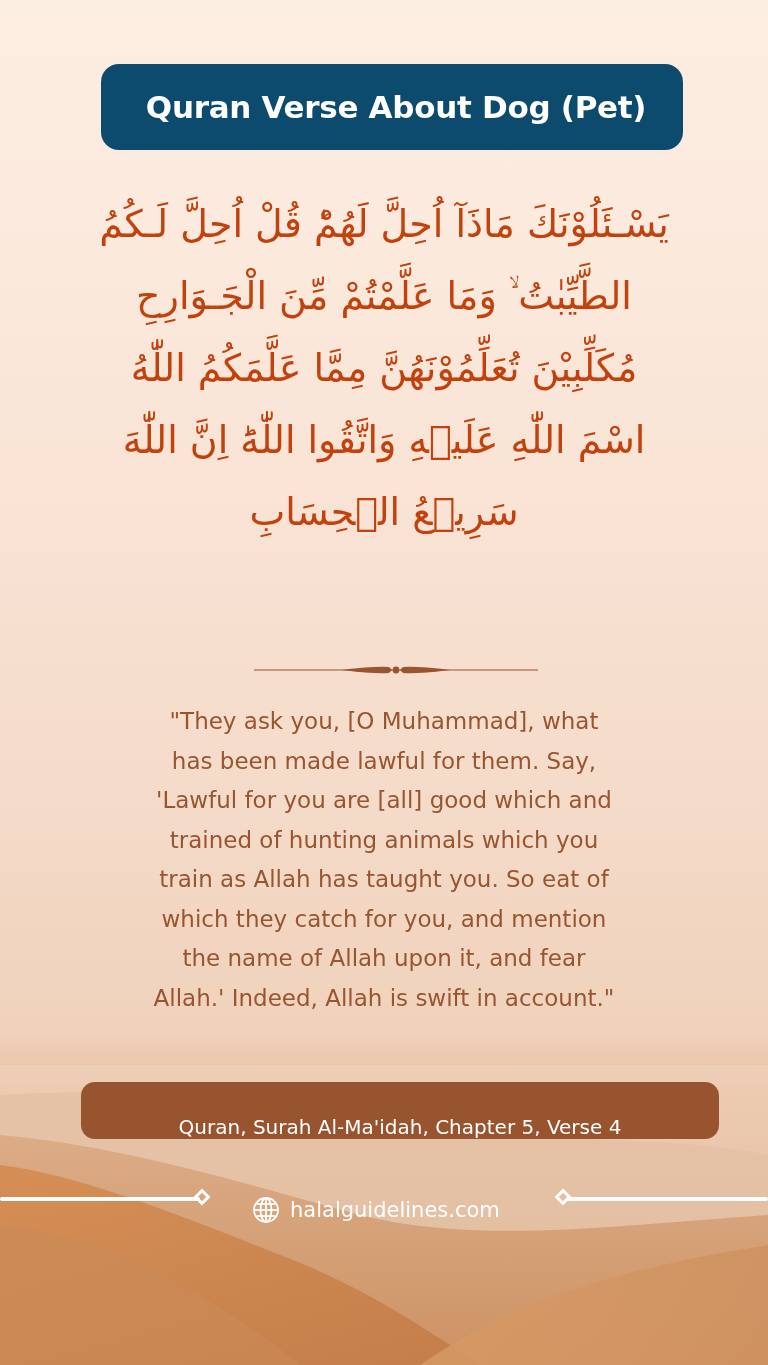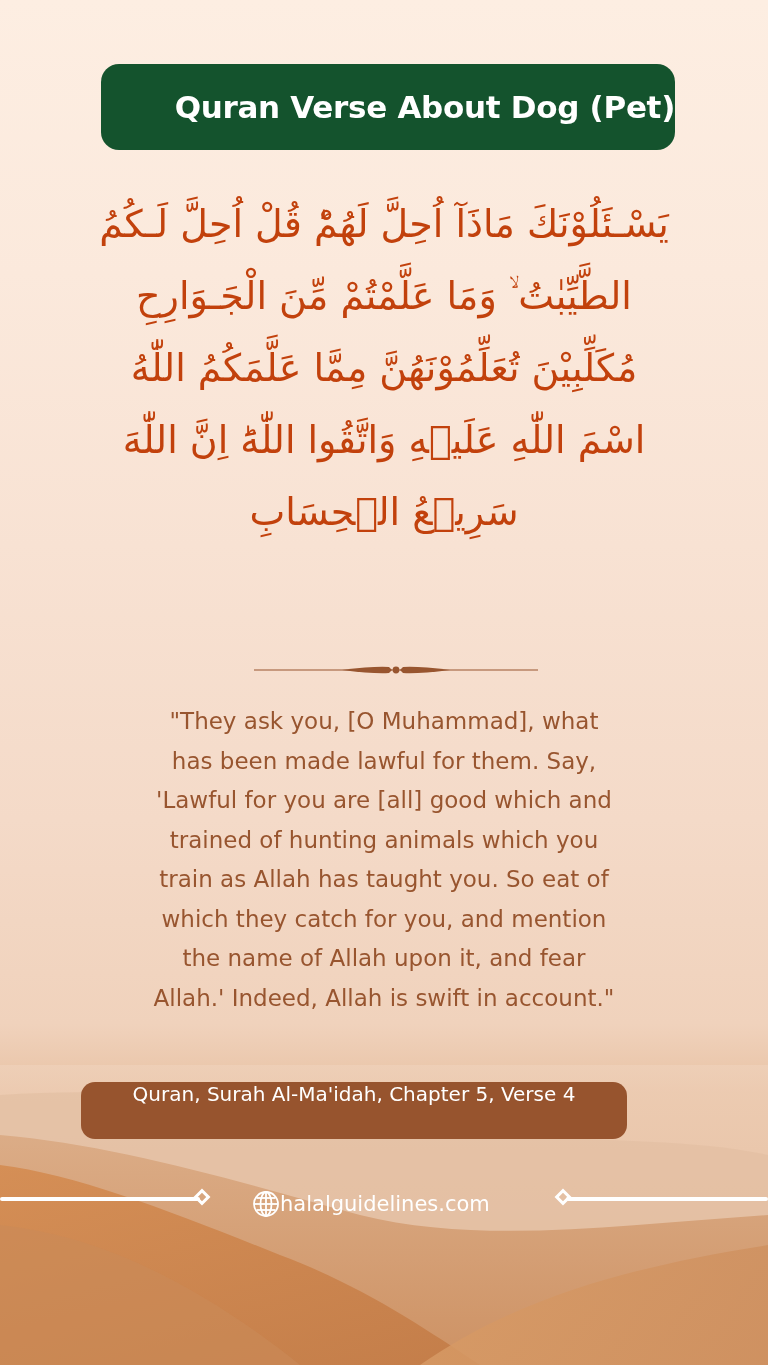--- a/index.html
+++ b/index.html
@@ -7,22 +7,22 @@
       width: 768px; height: 1365px; overflow: hidden; position: relative;
       font-family: "DejaVu Sans", sans-serif;
       background: linear-gradient(180deg,
         #fdeee2 0%, #fbe9dc 20%, #f8e2d3 40%, #f4dac8 60%, #f0d2bc 75%, #e8c2a4 80%);
     }
     .dunes { position: absolute; left: 0; right: 0; bottom: 0; height: 300px; overflow: hidden; }
     .dunes svg { width: 100%; height: 100%; display: block; }
 
     .title-box {
       position: absolute; left: 101px; top: 64px; width: 574px; height: 86px;
-      background: #14532d; border-radius: 18px;
-      display: flex; align-items: center; justify-content: flex-end;
+      background: #0c4a6e; border-radius: 18px;
+      display: flex; align-items: center; justify-content: center; padding-left: 8px;
     }
     .title-text {
       color: #ffffff; font-family: "DejaVu Sans", sans-serif; font-weight: bold;
       font-size: 31px; letter-spacing: -0.3px;
     }
 
     .arabic {
       position: absolute; left: 60px; top: 188px; width: 648px;
       text-align: center; direction: rtl;
       color: #c2410c; font-family: "DejaVu Sans", sans-serif;
@@ -33,33 +33,33 @@
     .divider { position: absolute; left: 254px; top: 660px; width: 284px; height: 20px; }
 
     .translation {
       position: absolute; left: 100px; top: 702px; width: 568px;
       text-align: center; color: #98552f;
       font-family: "DejaVu Sans", sans-serif; font-size: 23px; line-height: 39.5px;
     }
     .translation .line { display: block; white-space: nowrap; }
 
     .ref-box {
-      position: absolute; left: 81px; top: 1082px; width: 546px; height: 57px;
+      position: absolute; left: 81px; top: 1082px; width: 638px; height: 57px;
       background: #97542e; border-radius: 14px;
-      display: flex; align-items: flex-start; justify-content: center;
+      display: flex; align-items: flex-end; justify-content: center;
     }
     .ref-text { color: #ffffff; font-family: "DejaVu Sans", sans-serif; font-size: 20px; }
 
     .footer { position: absolute; left: 0; top: 1185px; width: 768px; height: 30px; }
     .footer .line-left { position: absolute; left: 0; top: 12px; width: 200px; height: 4px; background: #ffffff; border-radius: 2px; }
     .footer .line-right { position: absolute; left: 566px; top: 12px; width: 202px; height: 4px; background: #ffffff; border-radius: 2px; }
     .footer .diamond { position: absolute; top: 6px; width: 12px; height: 12px; transform: rotate(45deg); border: 3px solid #ffffff; background: transparent; box-sizing: border-box; }
     .footer .diamond.l { left: 196px; }
     .footer .diamond.r { left: 557px; }
-    .footer .site { position: absolute; left: 252px; top: 4px; height: 30px; display: flex; align-items: center; }
+    .footer .site { position: absolute; left: 252px; top: 10px; height: 30px; display: flex; align-items: center; gap: 10px; }
     .footer .site-text { color: #ffffff; font-family: "DejaVu Sans", sans-serif; font-size: 21px; }
   </style>
 </head>
 <body>
 
 <div class="dunes">
   <svg viewBox="0 0 768 300" preserveAspectRatio="none">
     <defs>
       <linearGradient id="sky" x1="0" y1="0" x2="0" y2="1">
         <stop offset="0" stop-color="#f0d3bd"></stop>

